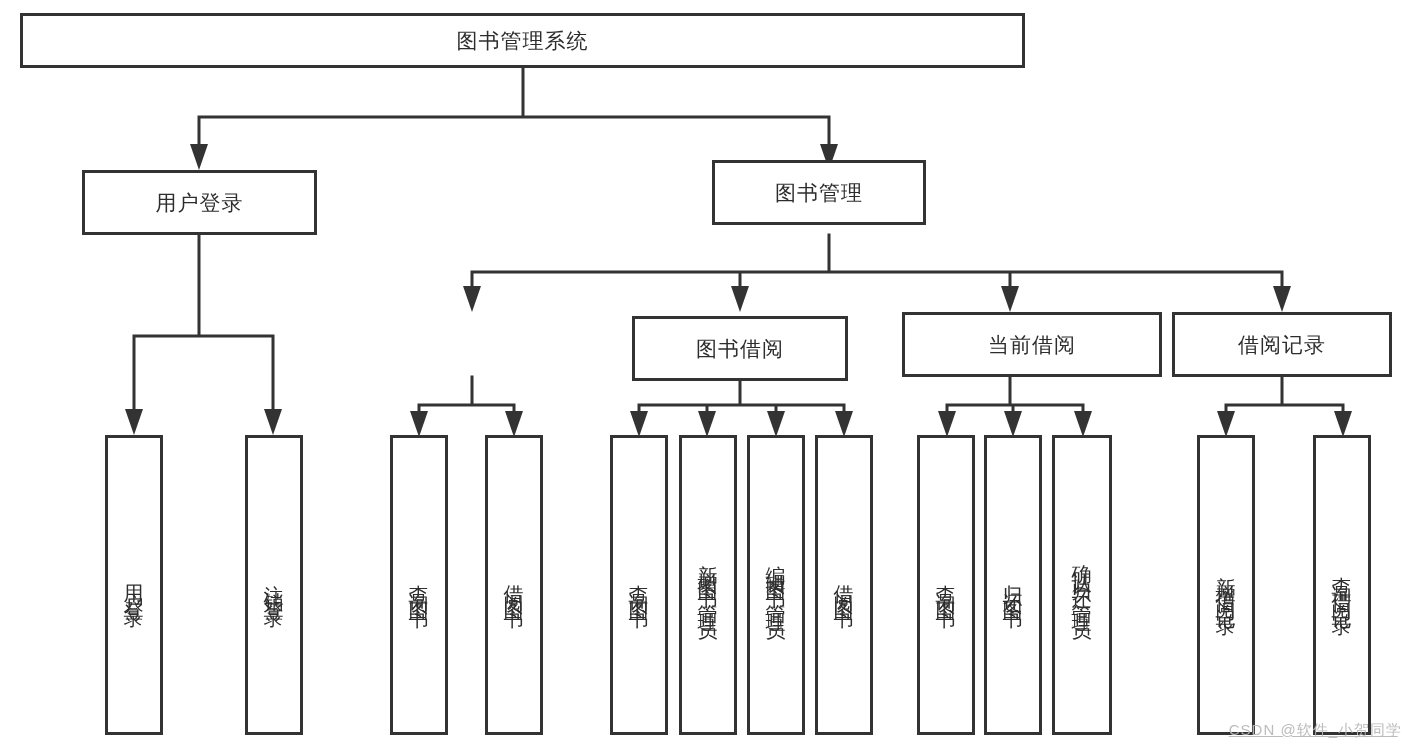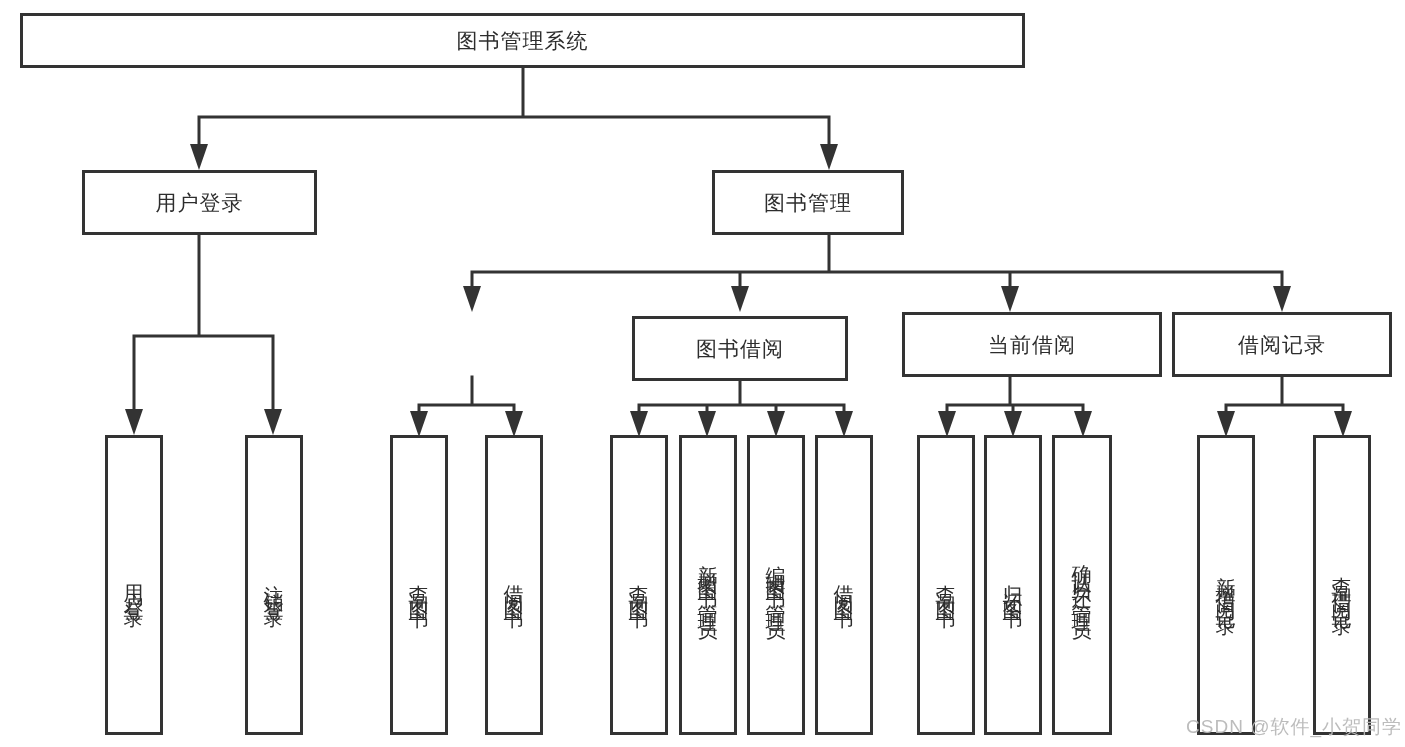--- a/index.html
+++ b/index.html
@@ -28,24 +28,25 @@
   .leaf span{
     writing-mode:vertical-rl;
     letter-spacing:8px;
     line-height:1;
   }
   .watermark{
     position:absolute;
     right:3px;
     bottom:7px;
     z-index:5;
-    font-size:19px;
+    font-size:15px;
     color:rgba(184,184,184,0.95);
     letter-spacing:1px;
     white-space:nowrap;
+    text-decoration:underline;
   }
 </style>
 </head>
 <body>
 
 <div id="canvas">
 
   <svg class="connectors" width="1405" height="747" viewBox="0 0 1405 747">
     <defs>
       <polygon id="arr" points="-9,-26 9,-26 0,0" fill="#333333"></polygon>
@@ -80,21 +81,21 @@
     </g>
   </svg>
 
   <div class="node hnode" style="left:20px;top:13px;width:1005px;height:55px">
     <span>图书管理系统</span>
   </div>
 
   <div class="node hnode" style="left:82px;top:170px;width:235px;height:65px">
     <span>用户登录</span>
   </div>
-  <div class="node hnode" style="left:712px;top:170px;width:192px;height:65px">
+  <div class="node hnode" style="left:712px;top:160px;width:214px;height:65px">
     <span>图书管理</span>
   </div>
 
   <div class="node hnode" style="left:632px;top:316px;width:216px;height:65px">
     <span>图书借阅</span>
   </div>
   <div class="node hnode" style="left:902px;top:312px;width:260px;height:65px">
     <span>当前借阅</span>
   </div>
   <div class="node hnode" style="left:1172px;top:312px;width:220px;height:65px">

